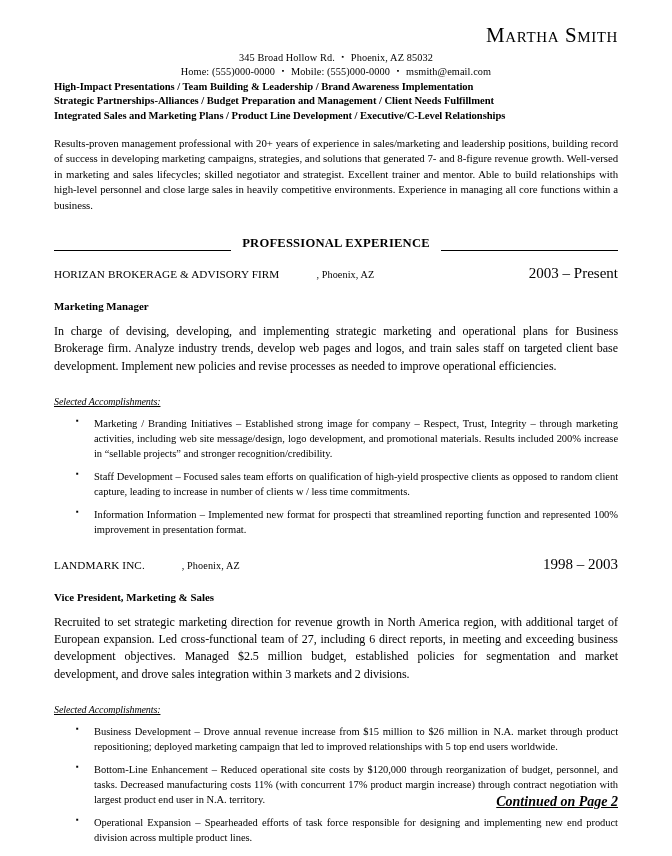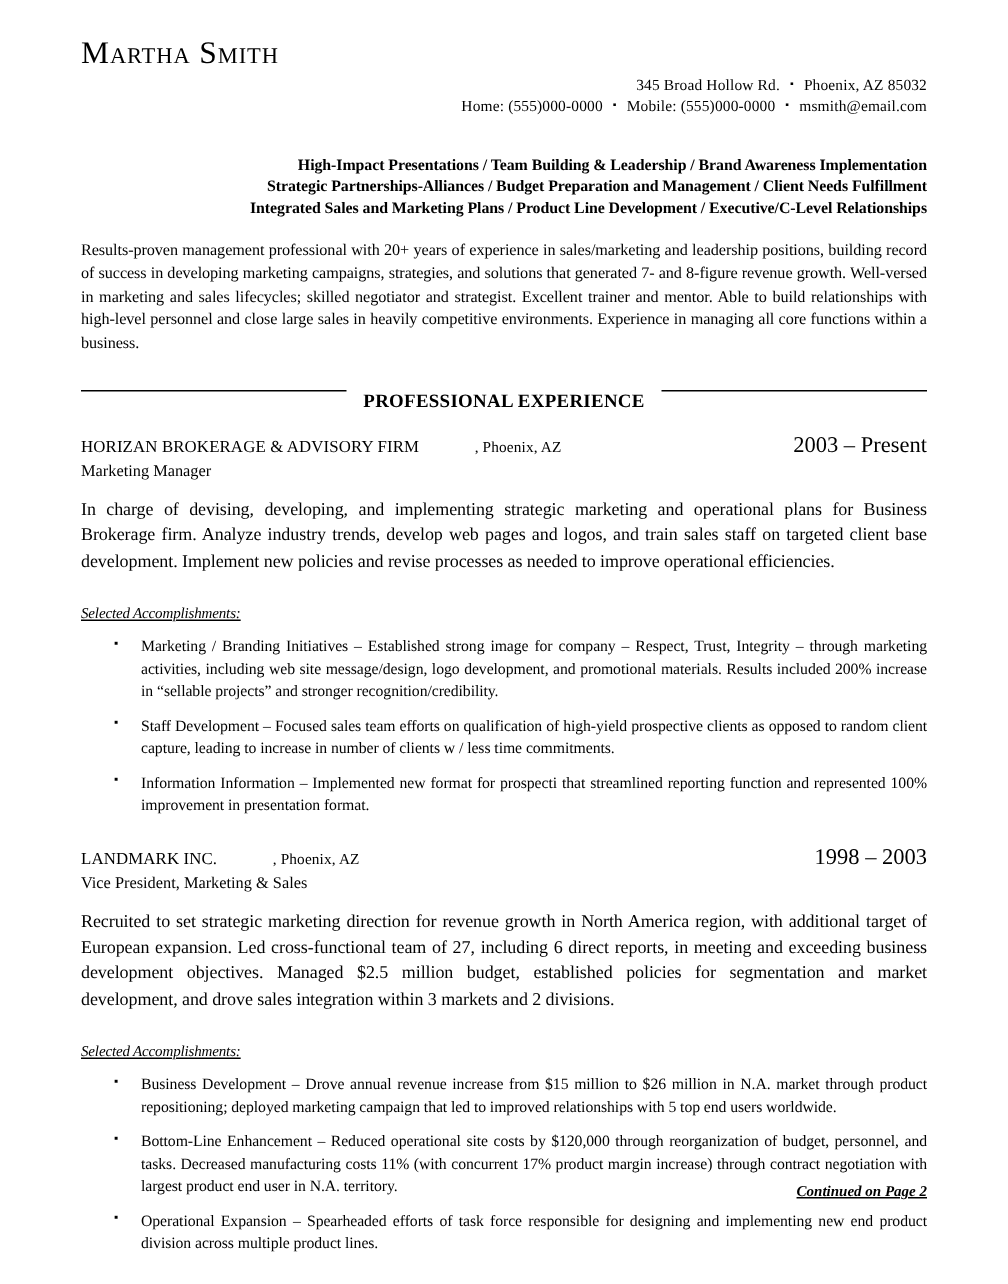--- a/index.html
+++ b/index.html
@@ -17,31 +17,31 @@
   }
   .page {
     width: 672px;
     height: 856px;
     padding: 22px 54px 10px 54px;
     position: relative;
   }
 
   
   .name {
-    text-align: left;
+    text-align: right;
     font-size: 21px;
     font-variant: small-caps;
     letter-spacing: 0.6px;
     line-height: 1.12;
     margin: 2px 0 3px 0;
     font-weight: normal;
     font-family: "Liberation Serif", "DejaVu Serif", serif;
   }
   .contact-line {
-    text-align: right;
+    text-align: center;
     font-size: 10.3px;
     line-height: 1.42;
     letter-spacing: 0.1px;
   }
   .sep {
     font-size: 7px;
     vertical-align: 2px;
     padding: 0 4px;
   }
 
@@ -50,42 +50,41 @@
     text-align: center;
     font-size: 14.2px;
     font-variant: small-caps;
     letter-spacing: 0.5px;
     margin: 22px 0 14px 0;
     font-weight: normal;
   }
 
   
   .keywords {
-    text-align: right;
+    text-align: left;
     font-weight: bold;
     font-size: 10.6px;
     line-height: 1.38;
     letter-spacing: -0.05px;
     margin-bottom: 12px;
-    margin-top: 24px;
   }
 
   
   .summary {
     font-size: 10.8px;
     line-height: 1.45;
     text-align: justify;
     margin: 6px 0 0 0;
     letter-spacing: -0.05px;
   }
 
   
   .section-head {
     display: flex;
-    align-items: flex-start;
+    align-items: flex-end;
     gap: 11px;
     margin: 22px 0 13px 0;
   }
   .section-head .rule {
     flex: 1 1 auto;
     height: 0;
     border-top: 1.6px solid #000;
   }
   .section-head .section-title {
     flex: 0 0 auto;
@@ -102,24 +101,24 @@
     display: flex;
     justify-content: space-between;
     align-items: baseline;
     font-size: 11.2px;
     line-height: 1.3;
   }
   .company { letter-spacing: 0.1px; }
   .company .loc { font-size: 10.2px; padding-left: 37px; }
   .dates { font-size: 15px; white-space: nowrap; }
   .jobtitle {
-    font-weight: normal;
+    font-weight: bold;
     font-size: 10.9px;
     line-height: 1.35;
-    margin-top: 0px;
+    margin-top: 16px;
   }
   .job-desc {
     font-size: 12px;
     line-height: 1.44;
     text-align: justify;
     margin-top: 9px;
     letter-spacing: -0.05px;
   }
   .accomp-label {
     font-style: italic;
@@ -152,25 +151,25 @@
     left: 22px;
     top: -1px;
     font-size: 8px;
   }
   .b-title { font-weight: normal; }
 
   
   .footer {
     position: absolute;
     right: 54px;
-    bottom: 56px;
+    bottom: 46px;
     font-style: italic;
     font-weight: bold;
     text-decoration: underline;
-    font-size: 10px;
+    font-size: 14px;
   }
 </style>
 </head>
 <body>
 
 <div class="page">
 
   <div>
     <div class="name">Martha Smith</div>
     <div class="contact-line">

